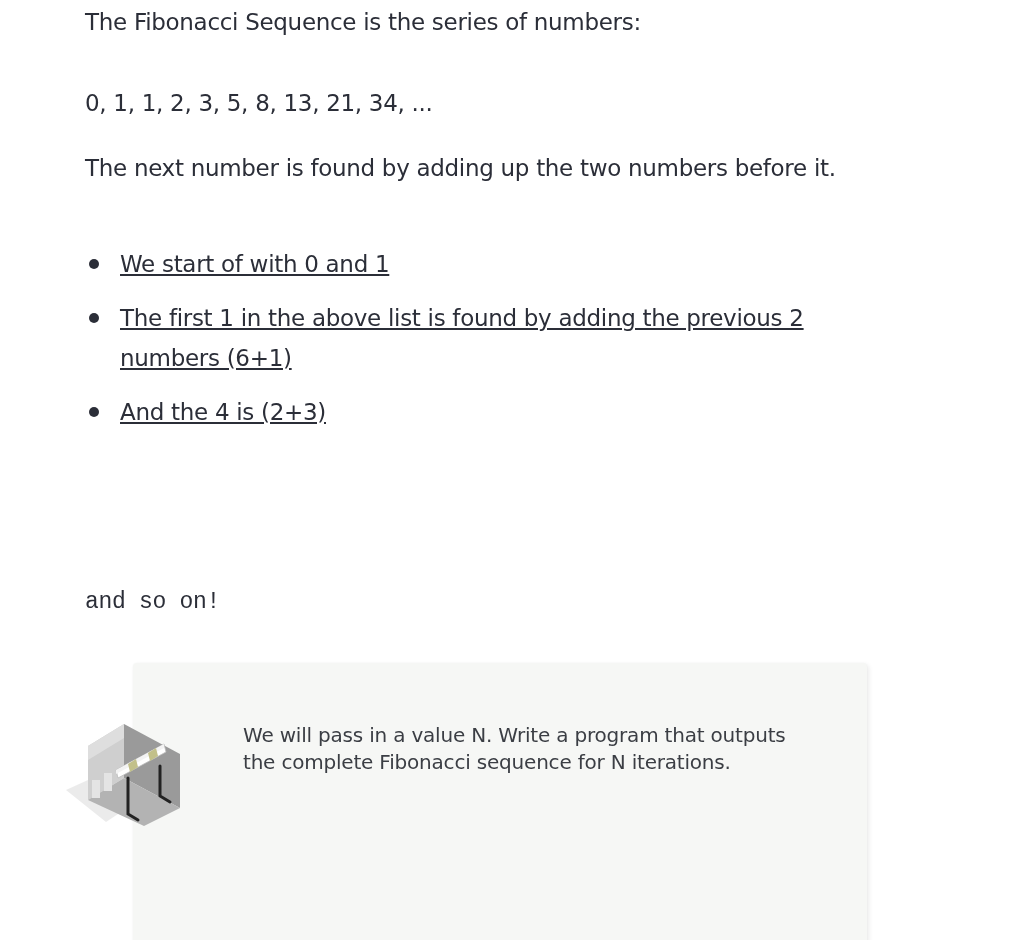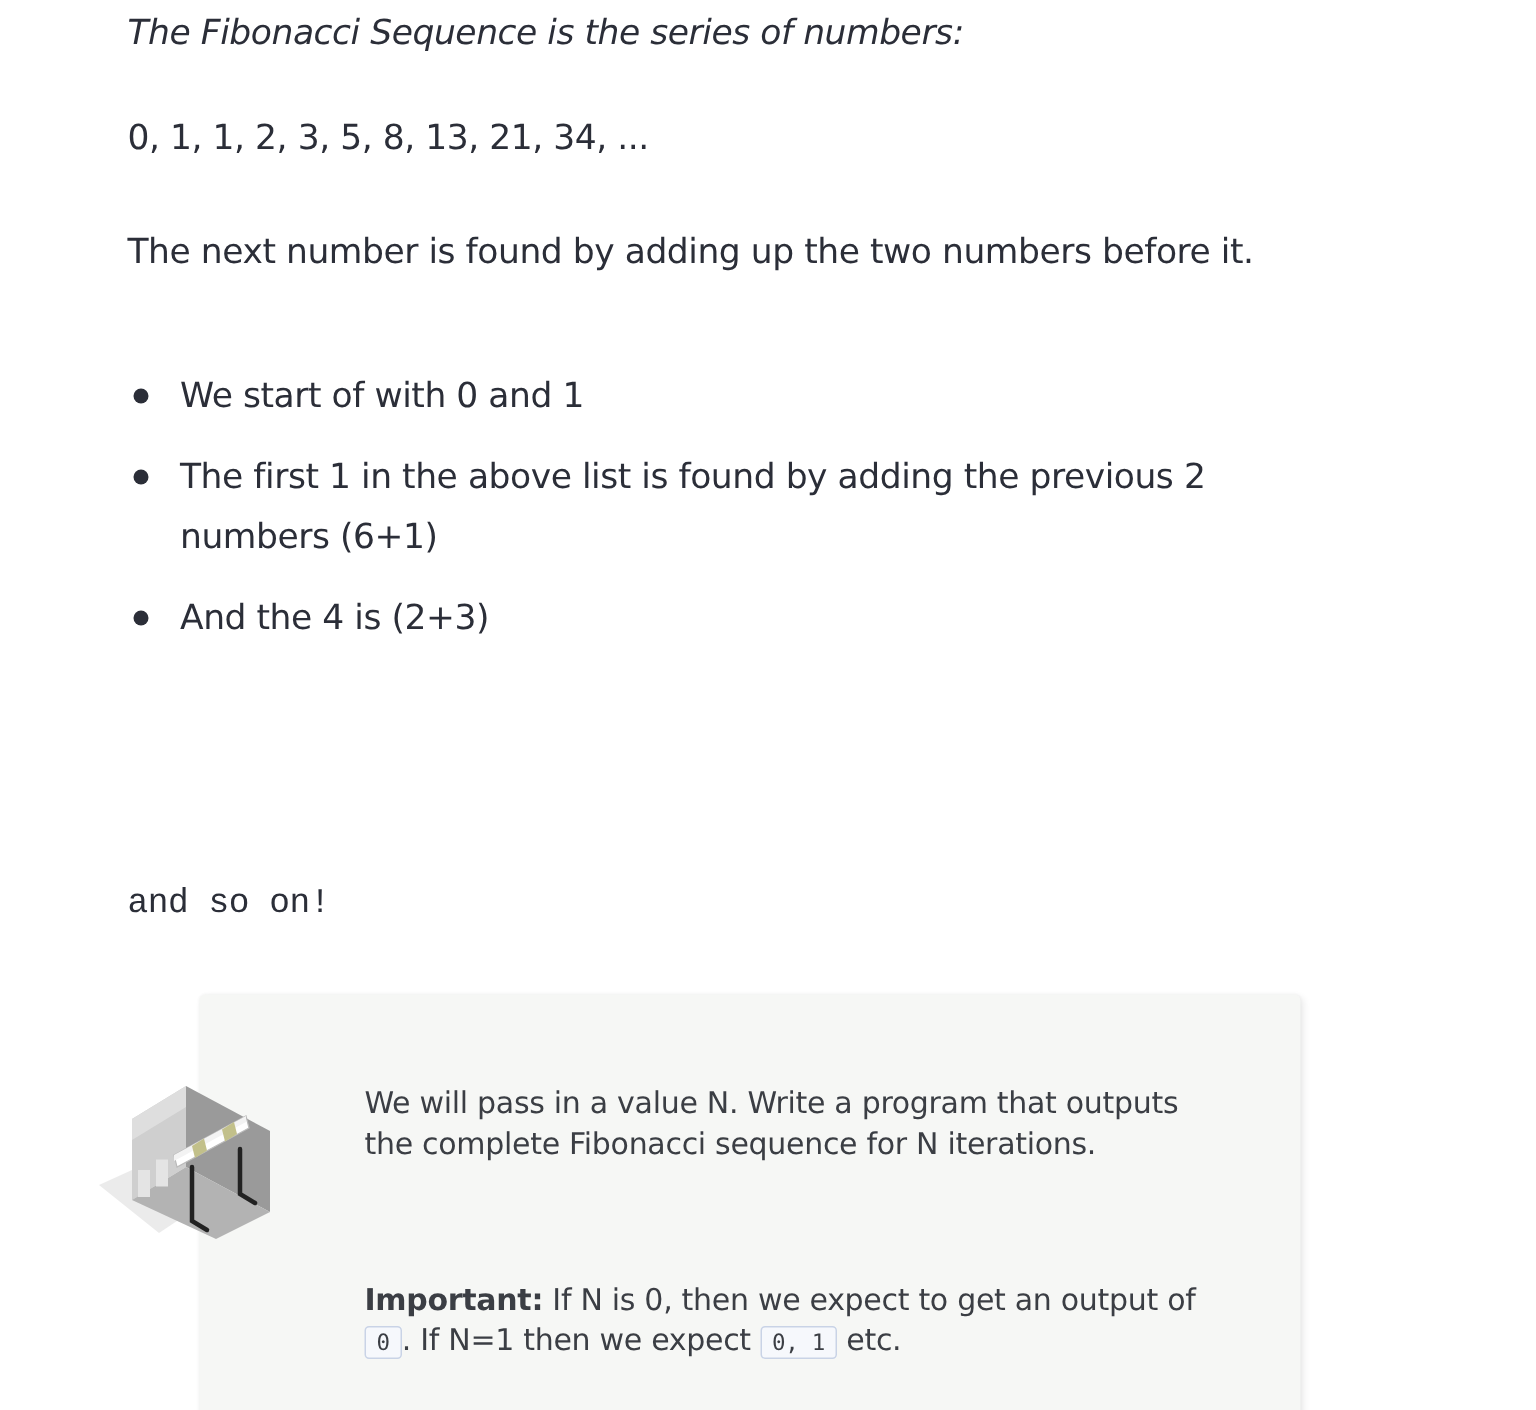--- a/index.html
+++ b/index.html
@@ -54,20 +54,21 @@
       left: 4px;
       top: 15px;
       width: 10px;
       height: 10px;
       border-radius: 50%;
       background: #2b2e38;
     }
     .bullet-text {
       display: block;
       width: 760px;
+      text-decoration: underline;
     }
     .card {
       position: absolute;
       left: 133px;
       top: 663px;
       width: 734px;
       height: 290px;
       background: #f6f7f5;
       border-radius: 4px;
       box-shadow: 2px 2px 5px rgba(0,0,0,0.08), 0 0 2px rgba(0,0,0,0.04);
@@ -100,22 +101,22 @@
       left: 66px;
       top: 718px;
       width: 116px;
       height: 110px;
     }
   </style>
 </head>
 <body>
 
 <div class="content">
-  <p class="para" style="top:2px;font-style:italic;">The Fibonacci Sequence is the series of numbers:</p>
-  <p class="para" style="top:72px;">0, 1, 1, 2, 3, 5, 8, 13, 21, 34, ...</p>
+  <p class="para" style="top:2px;">The Fibonacci Sequence is the series of numbers:</p>
+  <p class="para" style="top:83px;">0, 1, 1, 2, 3, 5, 8, 13, 21, 34, ...</p>
   <p class="para" style="top:148px;">The next number is found by adding up the two numbers before it.</p>
 
   <ul class="bullet-list">
     <li class="bullet-item">
       <span class="bullet-dot"></span>
       <span class="bullet-text">We start of with 0 and 1</span>
     </li>
     <li class="bullet-item">
       <span class="bullet-dot"></span>
       <span class="bullet-text" style="width:740px;">The first 1 in the above list is found by adding the previous 2 numbers (6+1)</span>
@@ -124,23 +125,20 @@
       <span class="bullet-dot"></span>
       <span class="bullet-text">And the 4 is (2+3)</span>
     </li>
   </ul>
 
   <p class="para" style="top:582px;font-family:Liberation Mono, monospace;">and so on!</p>
 </div>
 
 <div class="card">
   <p class="card-text" style="top:59px;">We will pass in a value N. Write a program that outputs the complete Fibonacci sequence for N iterations.</p>
-  <p class="card-text" style="top:190px;">
-    <strong>Important:</strong><span> If N is 0, then we expect to get an output of </span><code class="code">0</code><span>. If N=1 then we expect </span><code class="code">0, 1</code><span> etc.</span>
-  </p>
 </div>
 
 <div class="hurdle-icon">
   <svg width="116" height="110" viewBox="0 0 116 110" xmlns="http://www.w3.org/2000/svg">
 
     <polygon points="0,72 22,62 58,92 40,104" fill="#e6e6e6" opacity="0.8"></polygon>
 
     <polygon points="22,28 58,6 58,60 22,82" fill="#cfcfcf"></polygon>
 
     <polygon points="58,6 114,36 114,90 58,60" fill="#9a9a9a"></polygon>

